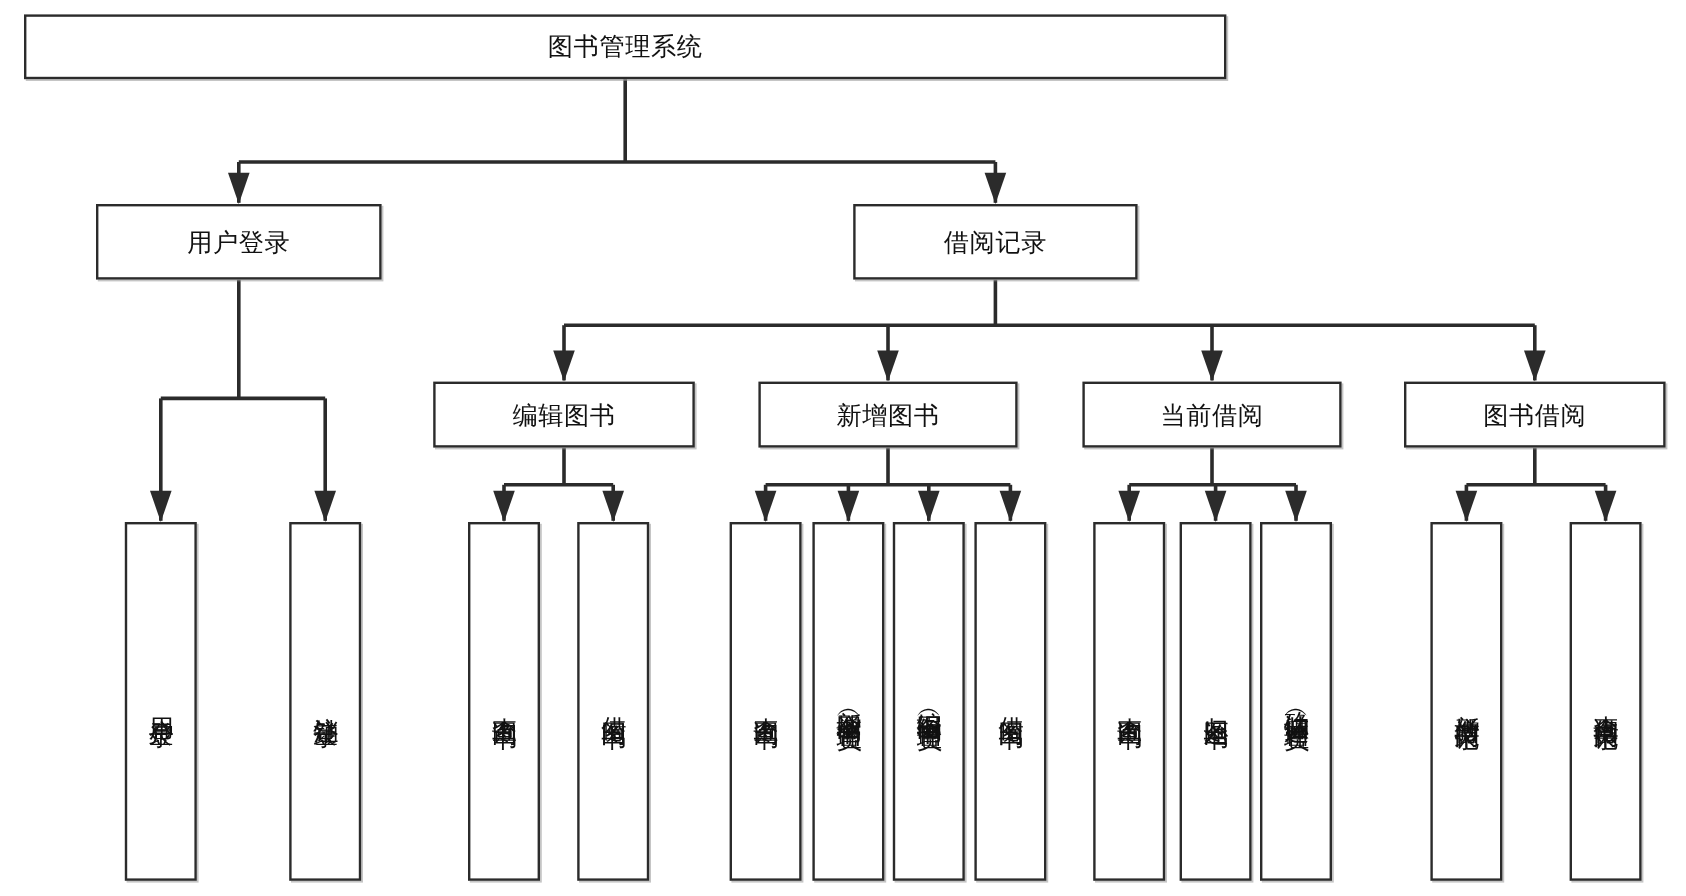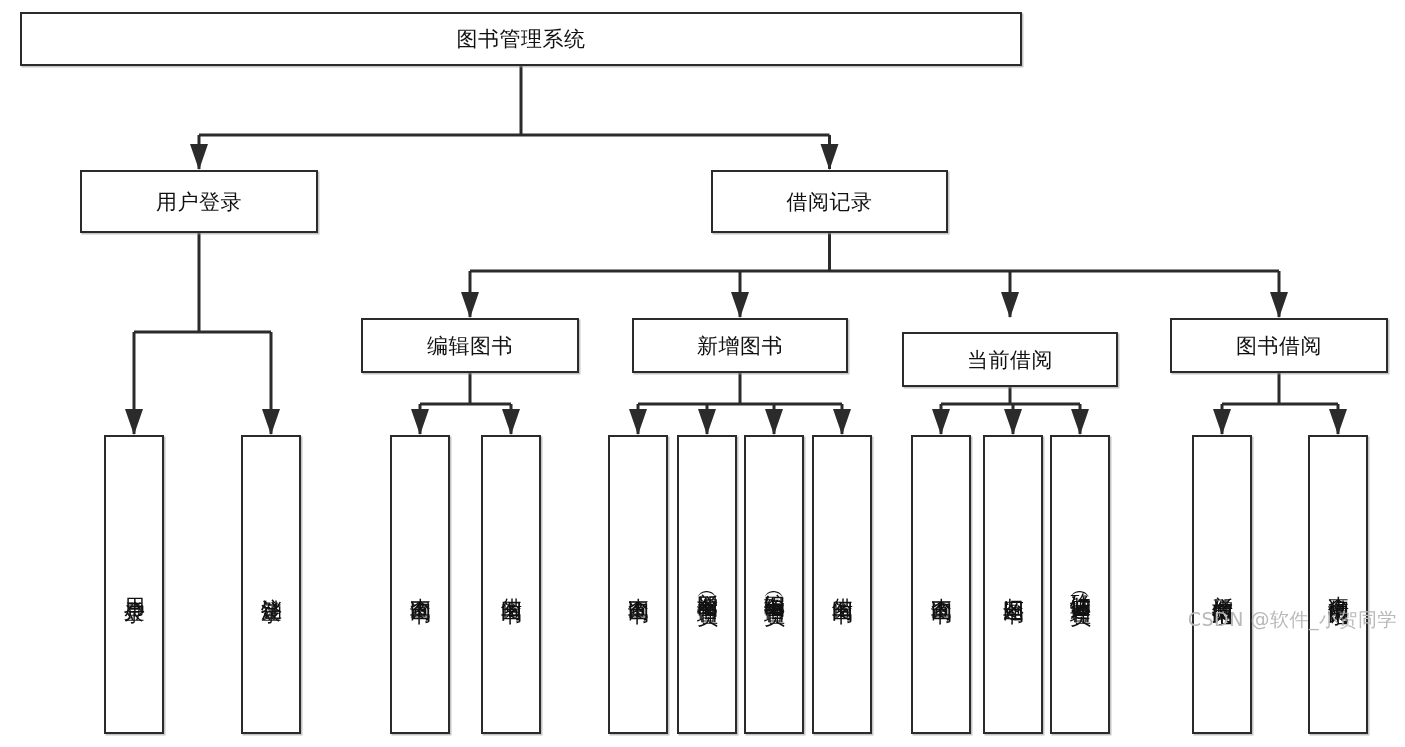--- a/index.html
+++ b/index.html
@@ -141,21 +141,21 @@
       </div>
       <div class="node-box" style="left: 711px; top: 170px; width: 237px; height: 63px;">
         <div class="node-label-h">借阅记录</div>
       </div>
       <div class="node-box" style="left: 361px; top: 318px; width: 218px; height: 55px;">
         <div class="node-label-h">编辑图书</div>
       </div>
       <div class="node-box" style="left: 632px; top: 318px; width: 216px; height: 55px;">
         <div class="node-label-h">新增图书</div>
       </div>
-      <div class="node-box" style="left: 902px; top: 332px; width: 216px; height: 55px;">
+      <div class="node-box" style="left: 902px; top: 318px; width: 216px; height: 55px;">
         <div class="node-label-h">当前借阅</div>
       </div>
       <div class="node-box" style="left: 1170px; top: 318px; width: 218px; height: 55px;">
         <div class="node-label-h">图书借阅</div>
       </div>
       <div class="node-box" style="left: 104px; top: 435px; width: 60px; height: 299px;">
         <div class="node-label-v">用户登录</div>
       </div>
       <div class="node-box" style="left: 241px; top: 435px; width: 60px; height: 299px;">
         <div class="node-label-v">注销登录</div>
@@ -187,14 +187,13 @@
       <div class="node-box" style="left: 1050px; top: 435px; width: 60px; height: 299px;">
         <div class="node-label-v">确认归还（管理员）</div>
       </div>
       <div class="node-box" style="left: 1192px; top: 435px; width: 60px; height: 299px;">
         <div class="node-label-v">新增借阅记录</div>
       </div>
       <div class="node-box" style="left: 1308px; top: 435px; width: 60px; height: 299px;">
         <div class="node-label-v">查询借阅记录</div>
       </div>
     </div>
-  <div id="watermark">CSDN @软件_小贺同学</div>
 </div>
 
 </body></html>

